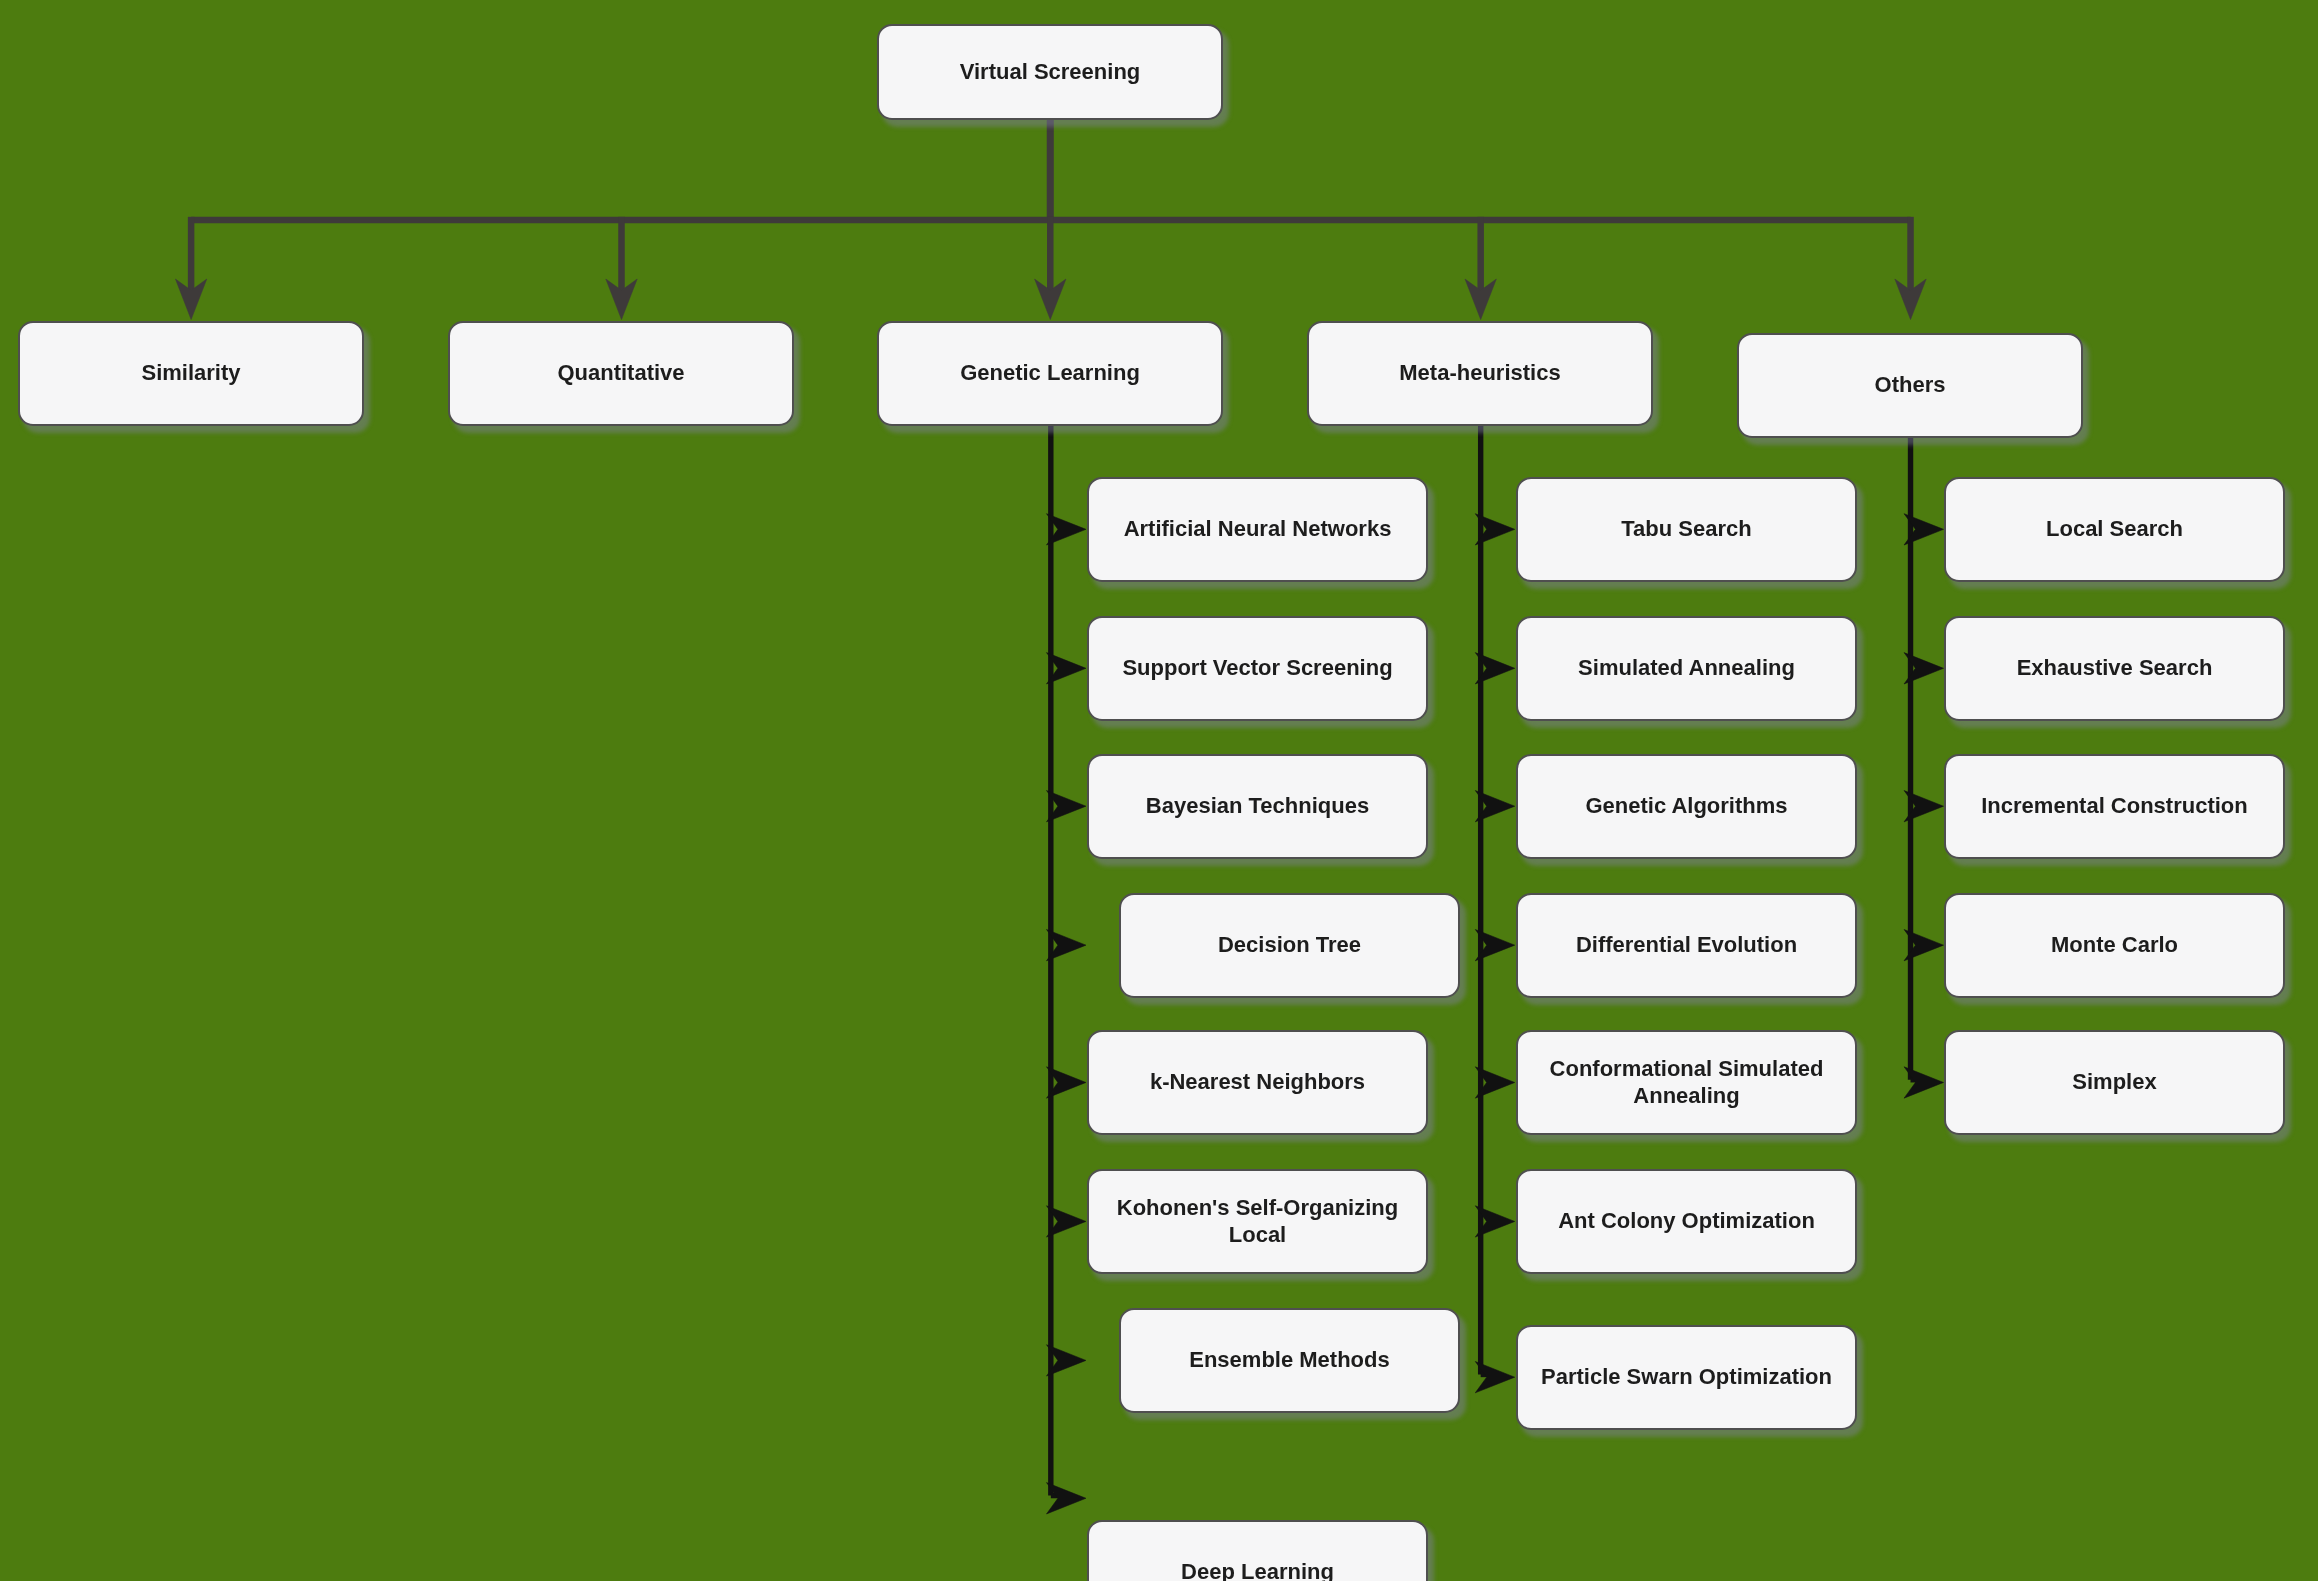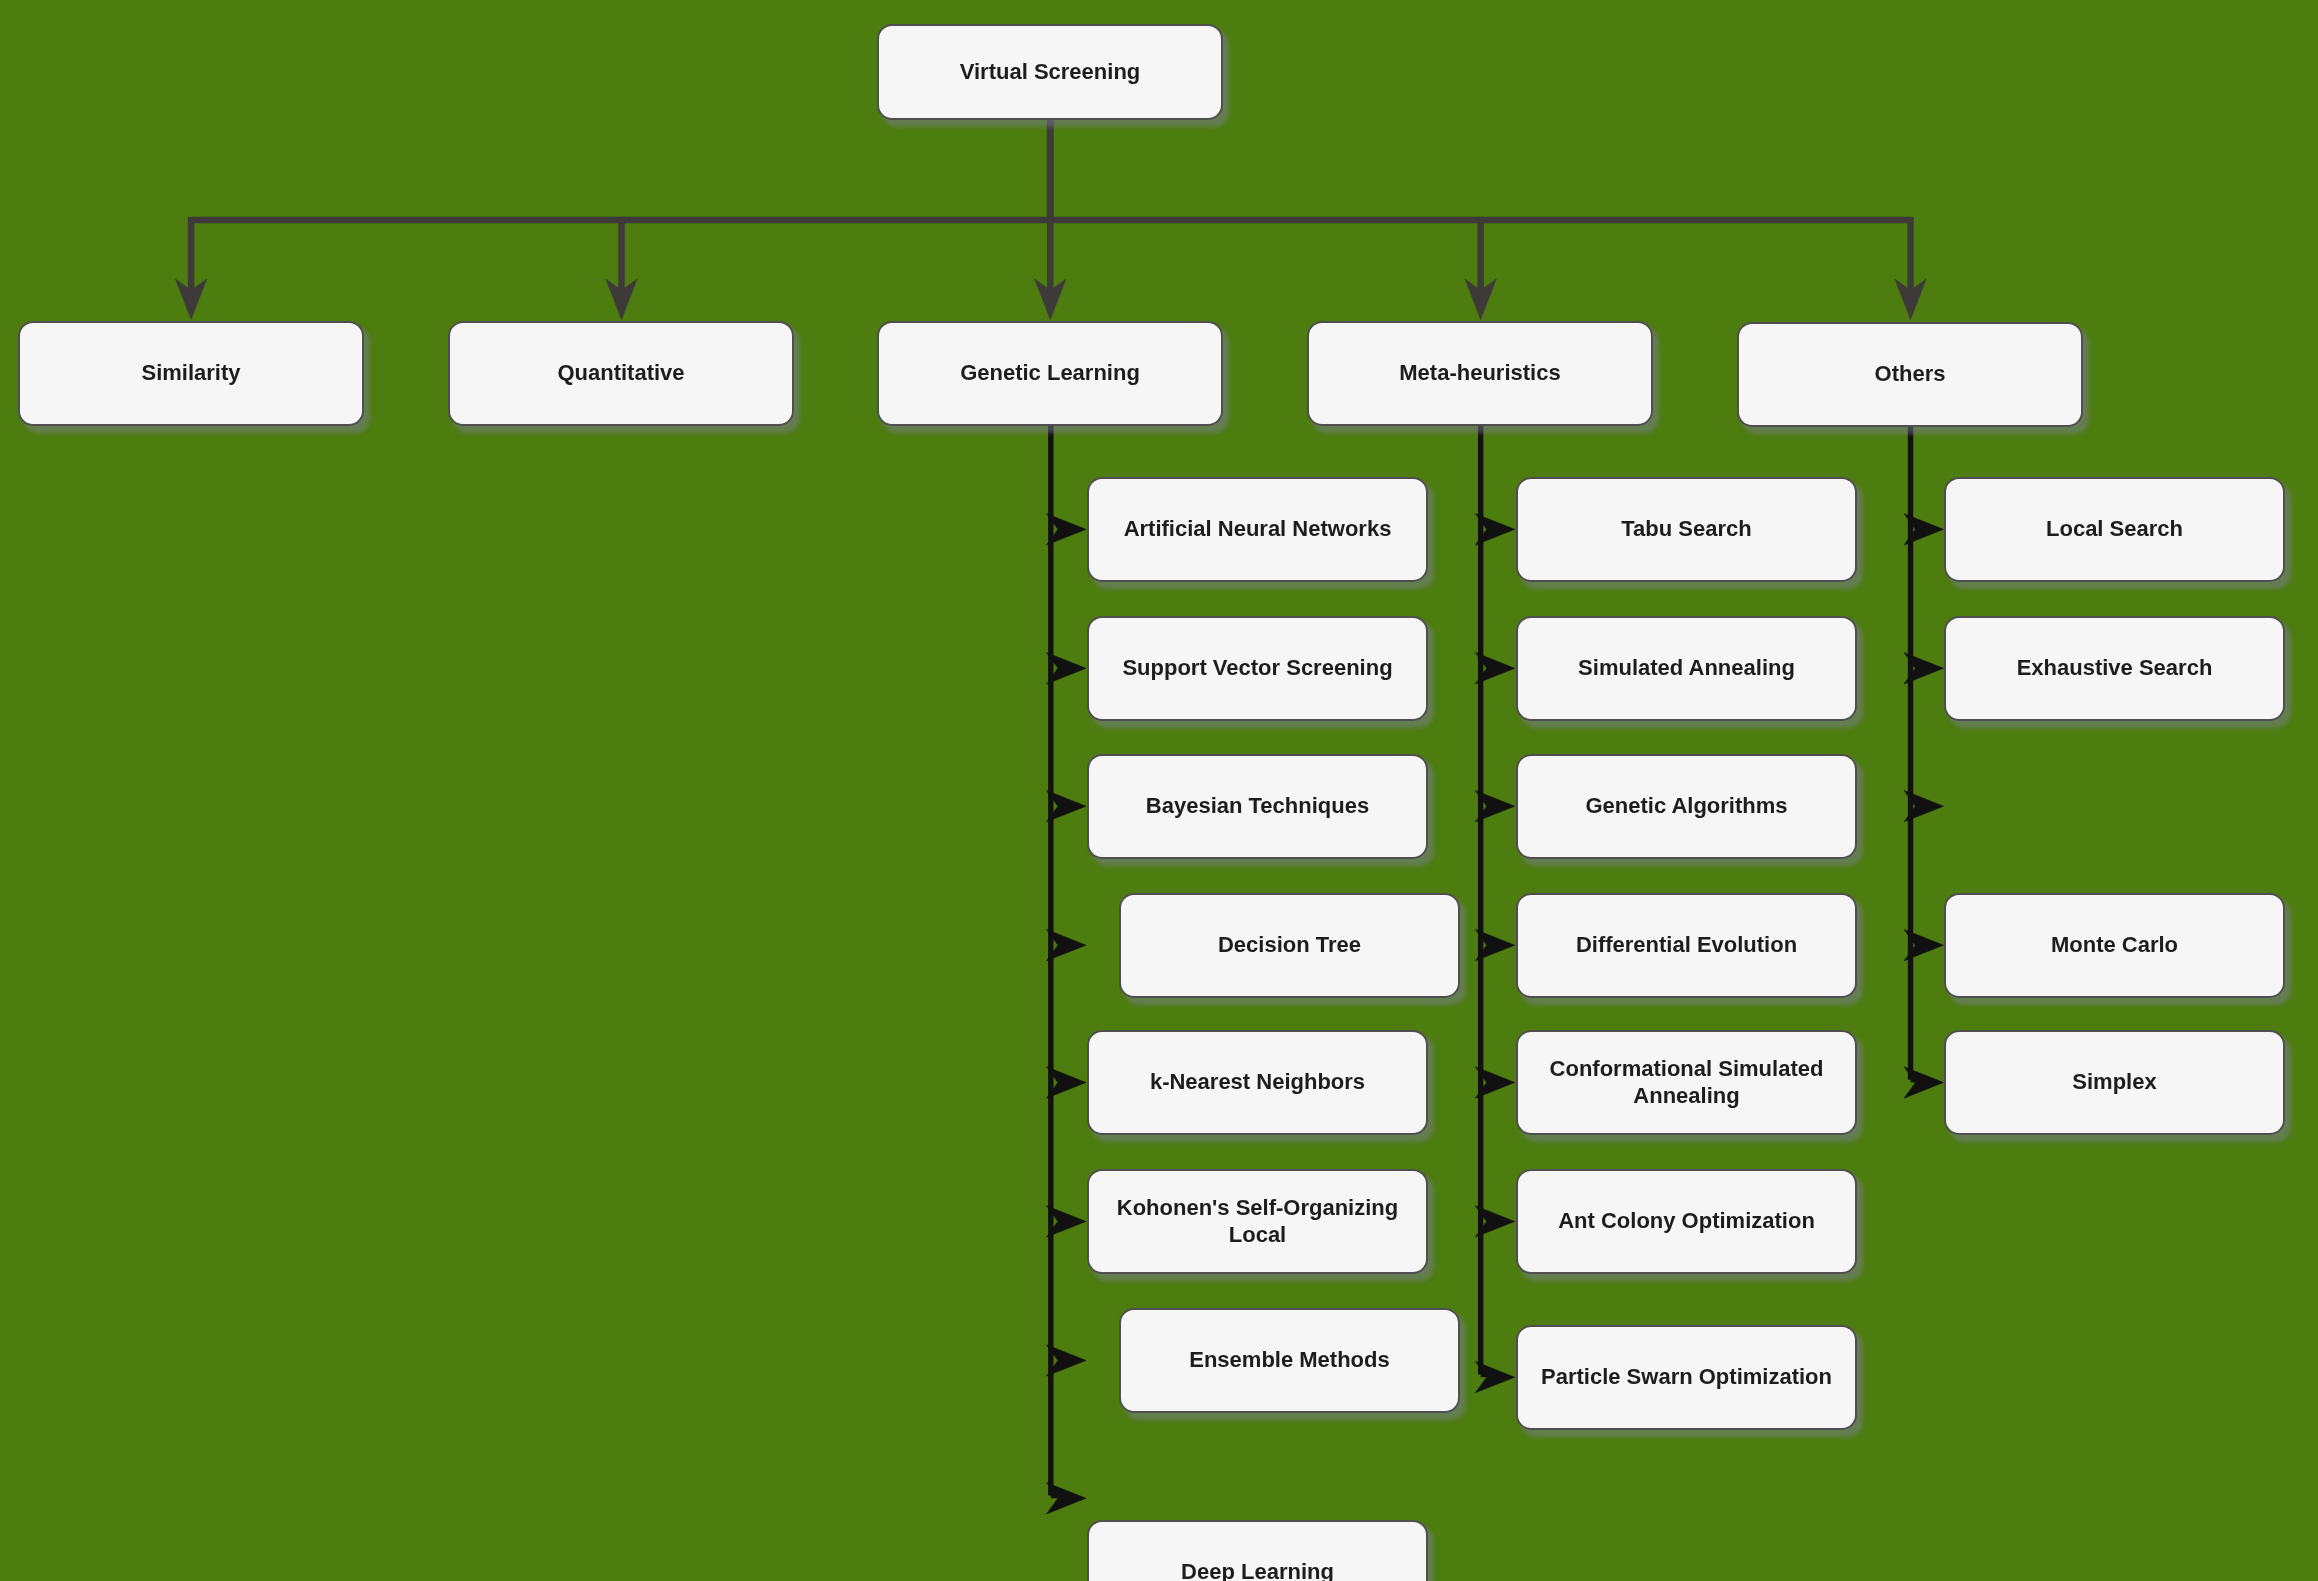--- a/index.html
+++ b/index.html
@@ -105,38 +105,39 @@
       <polygon points="3594,2002 3521,1973 3542,2002 3521,2031"></polygon>
     </g>
   </svg>
 
   <div class="node root" style="left:877px; top:24px;">Virtual Screening</div>
 
   <div class="node" style="left:18px; top:321px;">Similarity</div>
   <div class="node" style="left:448px; top:321px;">Quantitative</div>
   <div class="node" style="left:877px; top:321px;">Genetic Learning</div>
   <div class="node" style="left:1307px; top:321px;">Meta-heuristics</div>
-  <div class="node" style="left:1737px; top:322px;">Others</div>
+  <div class="node" style="left:1737px; top:333px;">Others</div>
 
   <div class="node leaf" style="left:1087px; top:477px;">Artificial Neural Networks</div>
   <div class="node leaf" style="left:1087px; top:616px;">Support Vector Screening</div>
   <div class="node leaf" style="left:1087px; top:754px;">Bayesian Techniques</div>
   <div class="node leaf" style="left:1087px; top:893px;margin-left:32px;">Decision Tree</div>
   <div class="node leaf" style="left:1087px; top:1030px;">k-Nearest Neighbors</div>
   <div class="node leaf" style="left:1087px; top:1169px;">Kohonen's Self-Organizing Local</div>
   <div class="node leaf" style="left:1087px; top:1308px;margin-left:32px;">Ensemble Methods</div>
   <div class="node leaf" style="left:1087px; top:1520px;">Deep Learning</div>
 
   <div class="node leaf" style="left:1516px; top:477px;">Tabu Search</div>
   <div class="node leaf" style="left:1516px; top:616px;">Simulated Annealing</div>
   <div class="node leaf" style="left:1516px; top:754px;">Genetic Algorithms</div>
   <div class="node leaf" style="left:1516px; top:893px;">Differential Evolution</div>
   <div class="node leaf" style="left:1516px; top:1030px;">Conformational Simulated Annealing</div>
   <div class="node leaf" style="left:1516px; top:1169px;">Ant Colony Optimization</div>
   <div class="node leaf" style="left:1516px; top:1325px;">Particle Swarn Optimization</div>
 
   <div class="node leaf" style="left:1944px; top:477px;">Local Search</div>
   <div class="node leaf" style="left:1944px; top:616px;">Exhaustive Search</div>
+  <div class="node leaf" style="left:1944px; top:754px;">Incremental Construction</div>
   <div class="node leaf" style="left:1944px; top:893px;">Monte Carlo</div>
   <div class="node leaf" style="left:1944px; top:1030px;">Simplex</div>
 
 </div>
 
 
 </body></html>

